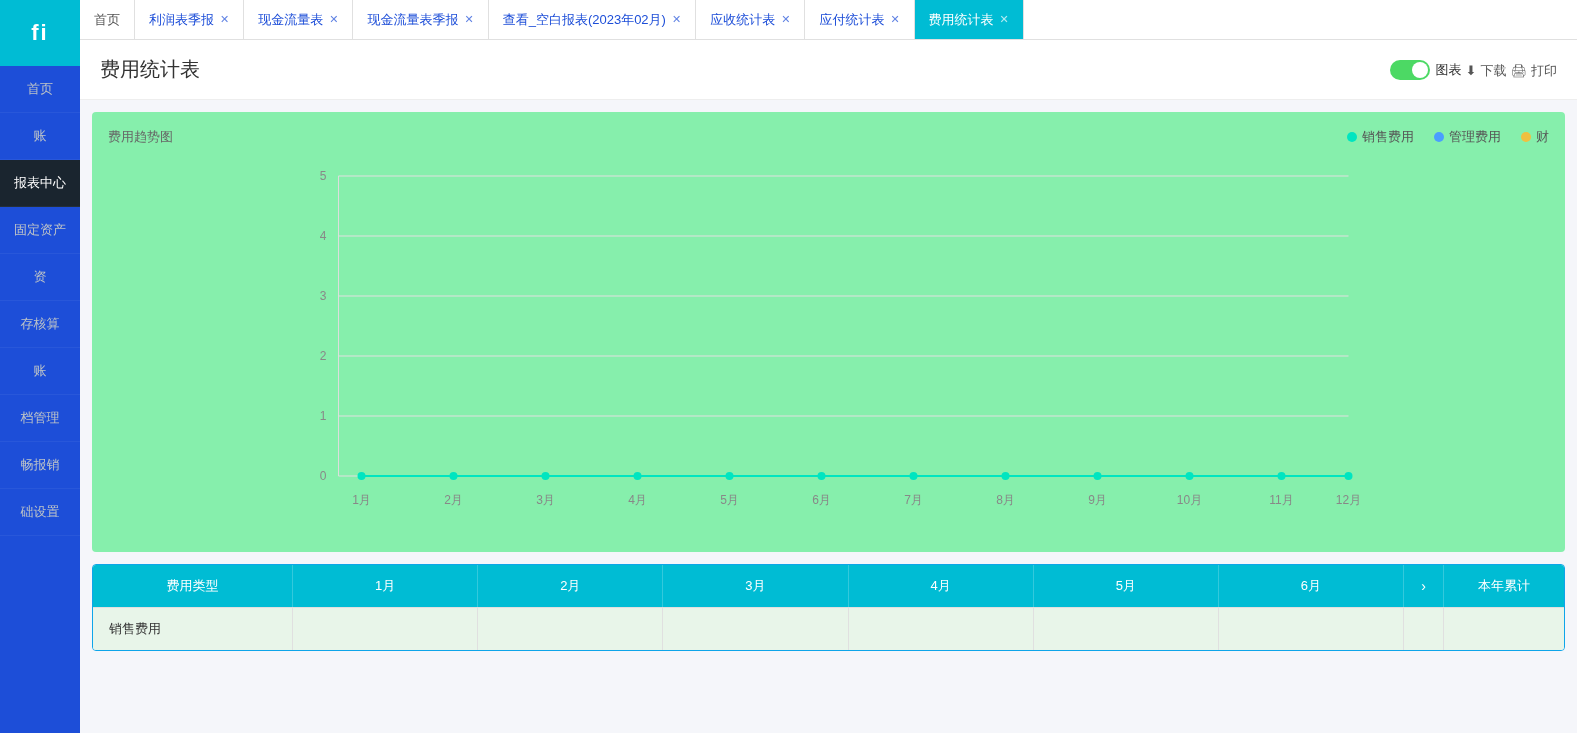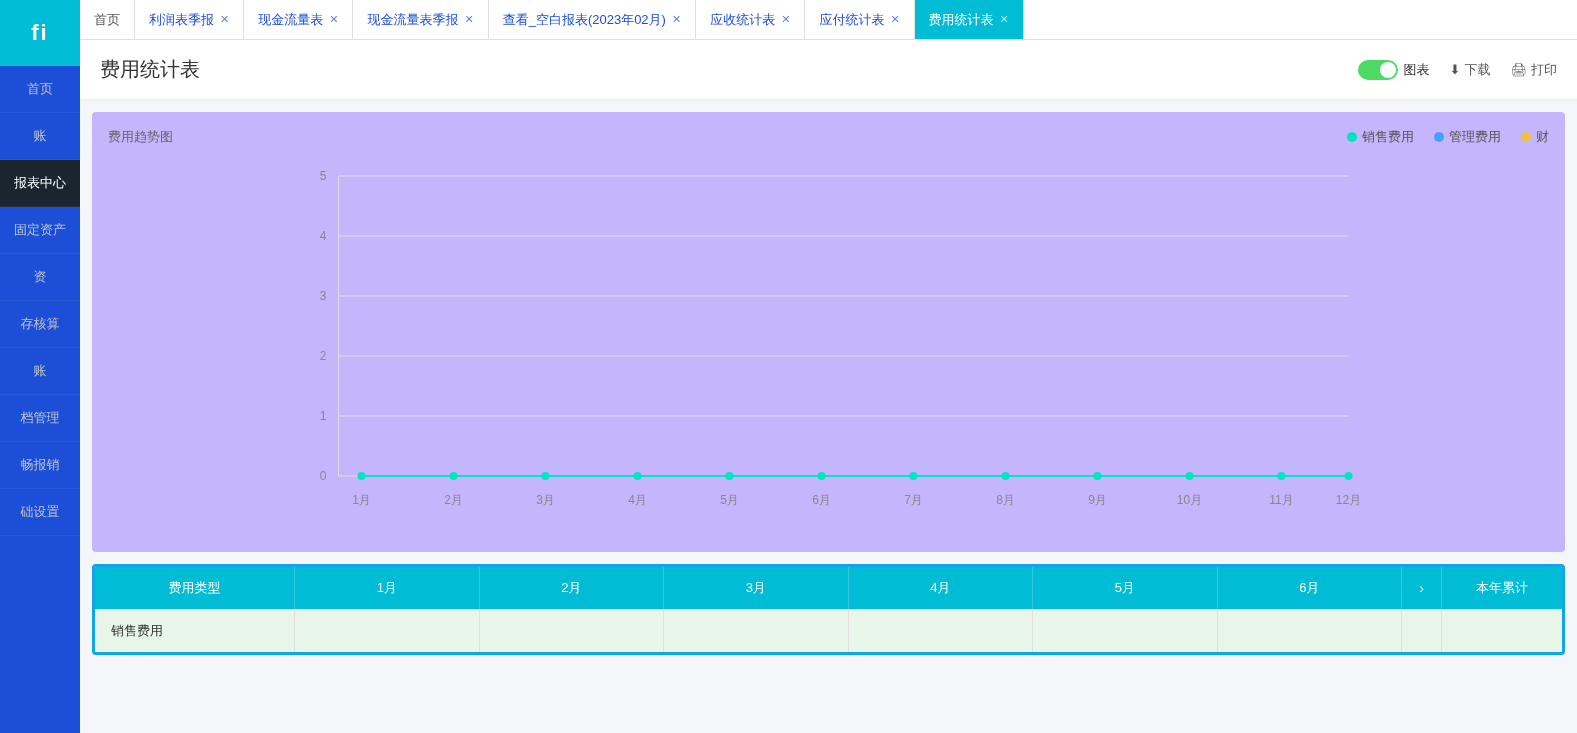--- a/index.html
+++ b/index.html
@@ -96,22 +96,22 @@
       justify-content: space-between;
       border-bottom: 1px solid #eee;
     }
     .page-title {
       font-size: 20px;
       font-weight: 500;
       color: #333;
     }
     .header-actions {
       display: flex;
-      align-items: center;
-      gap: 20px;
+      align-items: flex-end;
+      gap: 4px;
     }
     .toggle-wrapper {
       display: flex;
       align-items: center;
       gap: 6px;
     }
     .toggle {
       width: 40px;
       height: 20px;
       background: #4cd964;
@@ -134,21 +134,21 @@
       display: flex;
       align-items: center;
       gap: 4px;
       cursor: pointer;
       color: #555;
       font-size: 13px;
     }
 
     
     .chart-section {
-      background: #c4b5fd;
+      background: #86efac;
       margin: 12px;
       padding: 16px;
       border-radius: 4px;
     }
     .chart-header {
       display: flex;
       justify-content: space-between;
       align-items: center;
       margin-bottom: 10px;
     }
@@ -179,21 +179,21 @@
       width: 100%;
       height: 380px;
       position: relative;
     }
 
     
     .table-section {
       margin: 0 12px 12px;
       border-radius: 4px;
       overflow: hidden;
-      border: 3px solid #0ea5e9;
+      border: 1px solid #0ea5e9;
     }
     .table-header {
       display: grid;
       grid-template-columns: 200px 1fr 1fr 1fr 1fr 1fr 1fr 40px 120px;
       background: #00bcd4;
       color: white;
     }
     .th {
       padding: 12px 8px;
       text-align: center;

